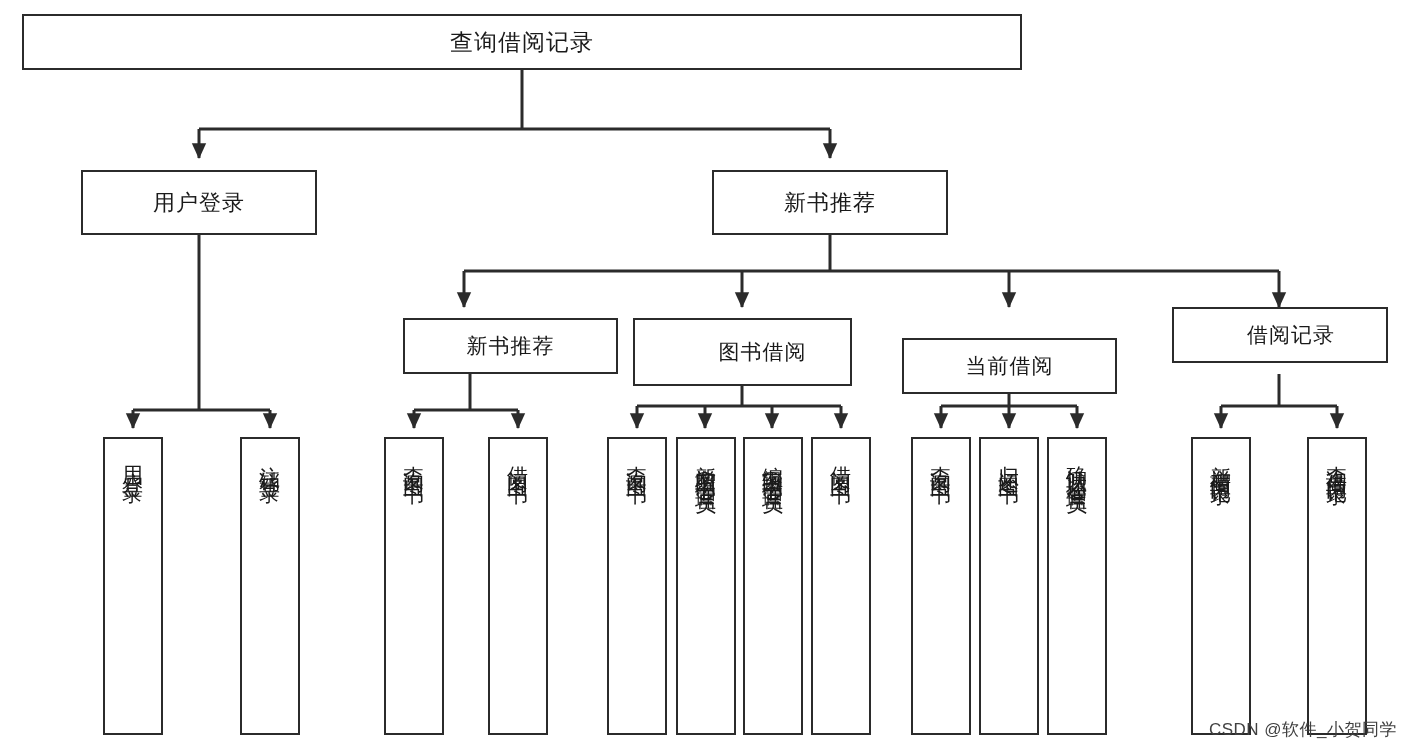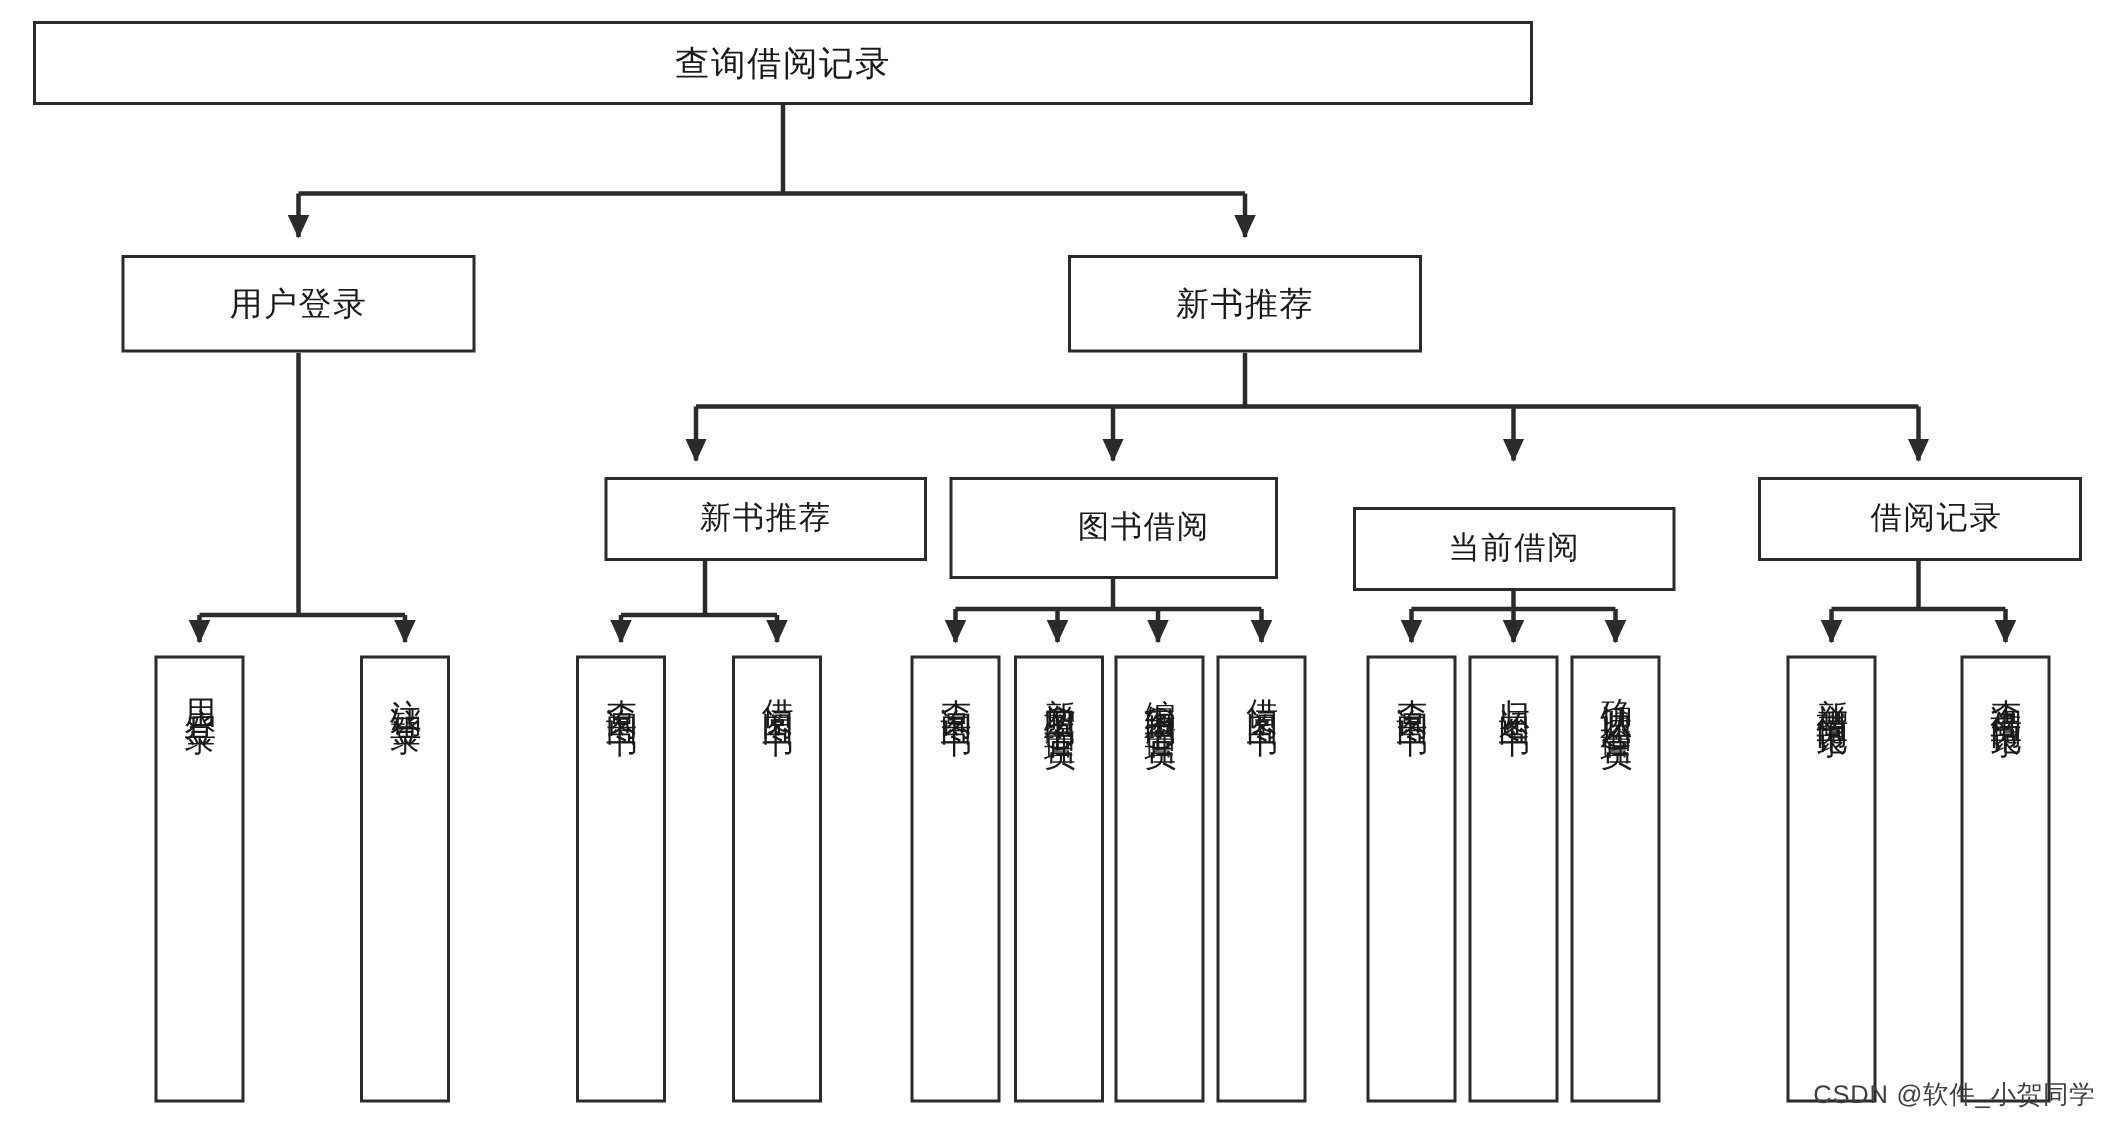--- a/index.html
+++ b/index.html
@@ -153,21 +153,21 @@
   </div>
 
   <div class="node sub" style="left:633px; top:318px; width:219px; height:68px;padding-left:40px;">
     <span class="node-label">图书借阅</span>
   </div>
 
   <div class="node sub" style="left:902px; top:318px; width:215px; height:56px;margin-top:20px;">
     <span class="node-label">当前借阅</span>
   </div>
 
-  <div class="node sub" style="left:1172px; top:318px; width:216px; height:56px;padding-left:22px;">
+  <div class="node sub" style="left:1172px; top:307px; width:216px; height:56px;padding-left:22px;">
     <span class="node-label">借阅记录</span>
   </div>
 
   <div class="node leaf" style="left:103px; top:437px; width:60px; height:298px;">
     <span class="node-label">用户登录</span>
   </div>
 
   <div class="node leaf" style="left:240px; top:437px; width:60px; height:298px;">
     <span class="node-label">注销登录</span>
   </div>

